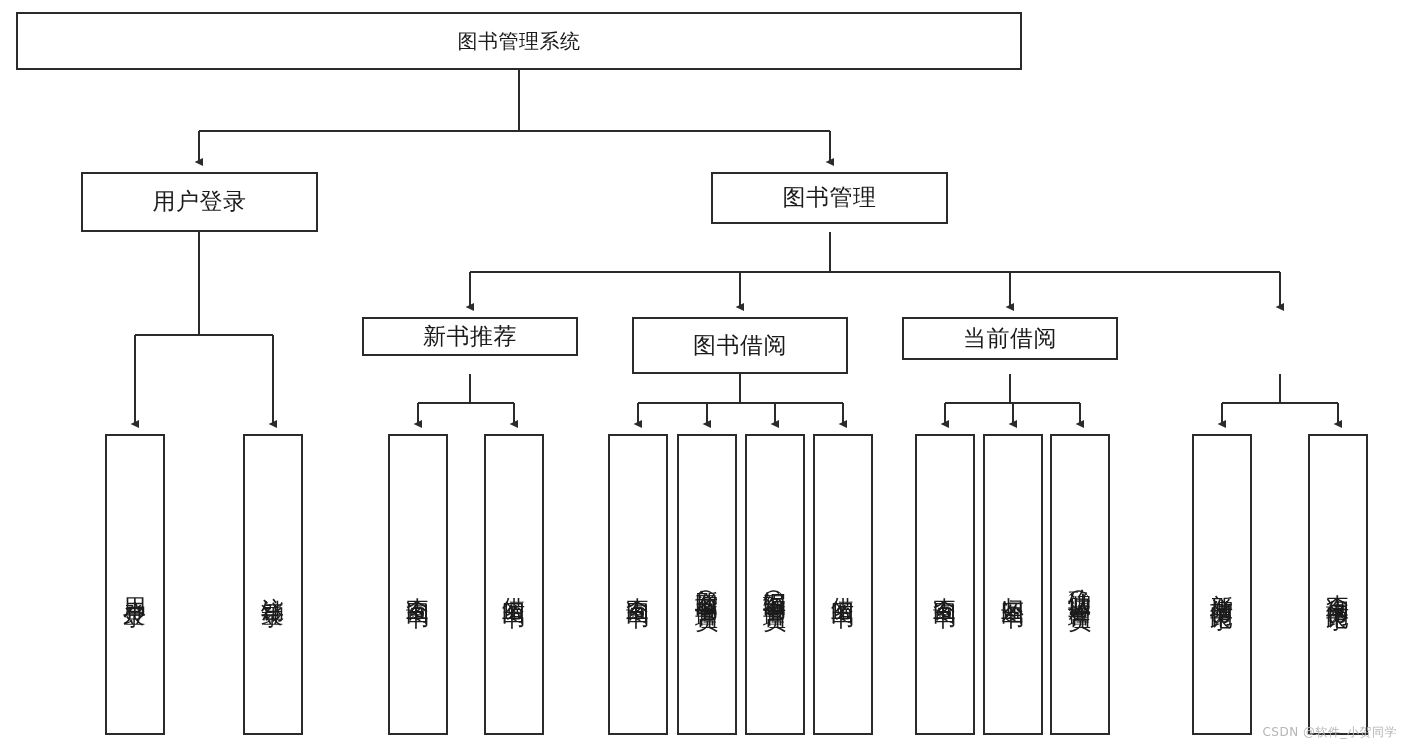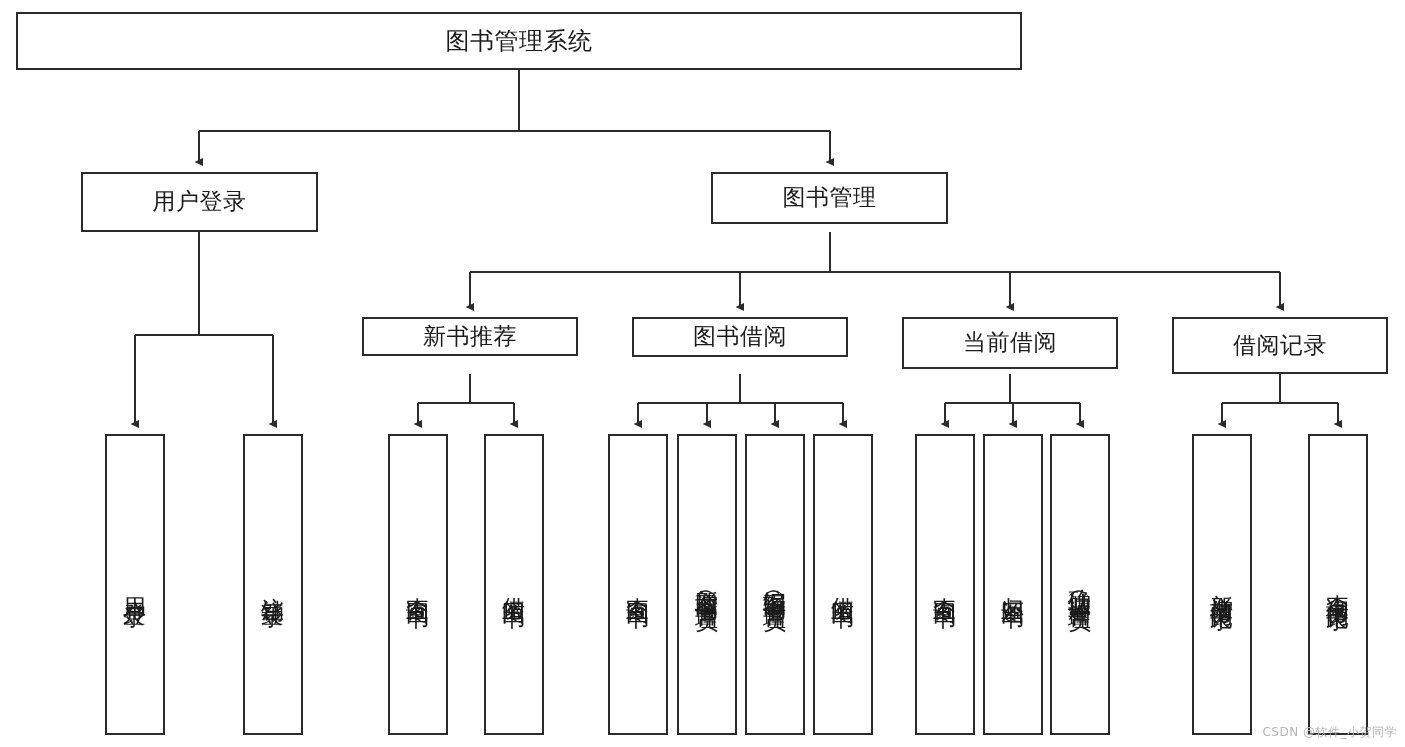--- a/index.html
+++ b/index.html
@@ -42,21 +42,21 @@
     letter-spacing: 0.5px;
     white-space: pre;
     text-align: center;
   }
   
   .node.horiz .node-label {
     font-size: 23px;
     writing-mode: horizontal-tb;
   }
   .node.horiz.root .node-label {
-    font-size: 24px;
+    font-size: 20px;
     text-align: right;
   }
   
   .node.vert {
     align-items: center;
     justify-content: center;
     padding: 4px 0;
   }
   .node.vert .node-label {
     font-size: 23px;
@@ -168,28 +168,25 @@
   <div class="node horiz" style="left:81px; top:172px; width:237px; height:60px;">
     <span class="node-label">用户登录</span>
   </div>
   <div class="node horiz" style="left:711px; top:172px; width:237px; height:52px;">
     <span class="node-label">图书管理</span>
   </div>
 
   <div class="node horiz" style="left:362px; top:317px; width:216px; height:39px;">
     <span class="node-label">新书推荐</span>
   </div>
-  <div class="node horiz" style="left:632px; top:317px; width:216px; height:40px;">
+  <div class="node horiz" style="left:632px; top:317px; width:216px; height:57px;">
     <span class="node-label">图书借阅</span>
   </div>
-  <div class="node horiz" style="left:902px; top:317px; width:216px; height:52px;">
+  <div class="node horiz" style="left:902px; top:317px; width:216px; height:43px;">
     <span class="node-label">当前借阅</span>
-  </div>
-  <div class="node horiz" style="left:1172px; top:317px; width:216px; height:57px;">
-    <span class="node-label">借阅记录</span>
   </div>
 
   <div class="node vert" style="left:105px; top:434px; width:60px; height:301px;">
     <span class="node-label">用户登录</span>
   </div>
   <div class="node vert" style="left:243px; top:434px; width:60px; height:301px;">
     <span class="node-label">注销登录</span>
   </div>
 
   <div class="node vert" style="left:388px; top:434px; width:60px; height:301px;">

